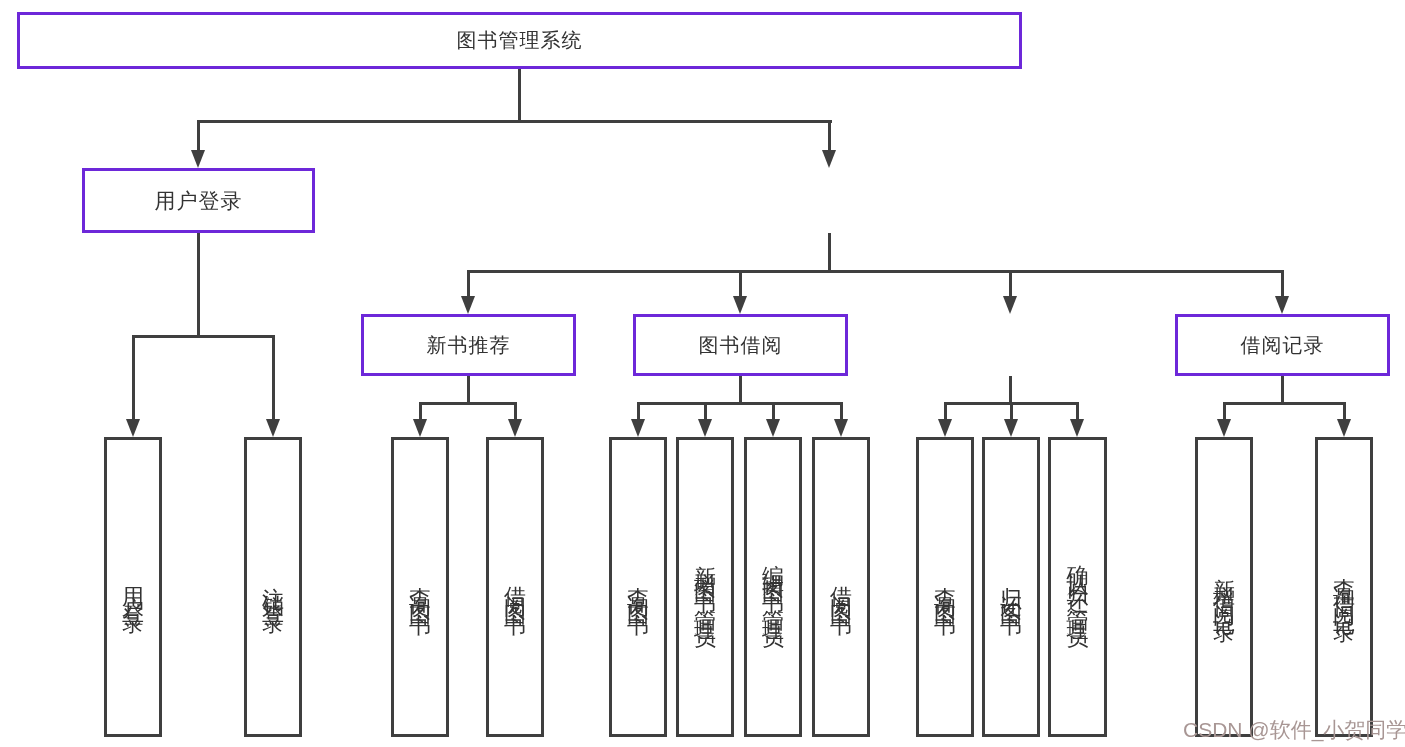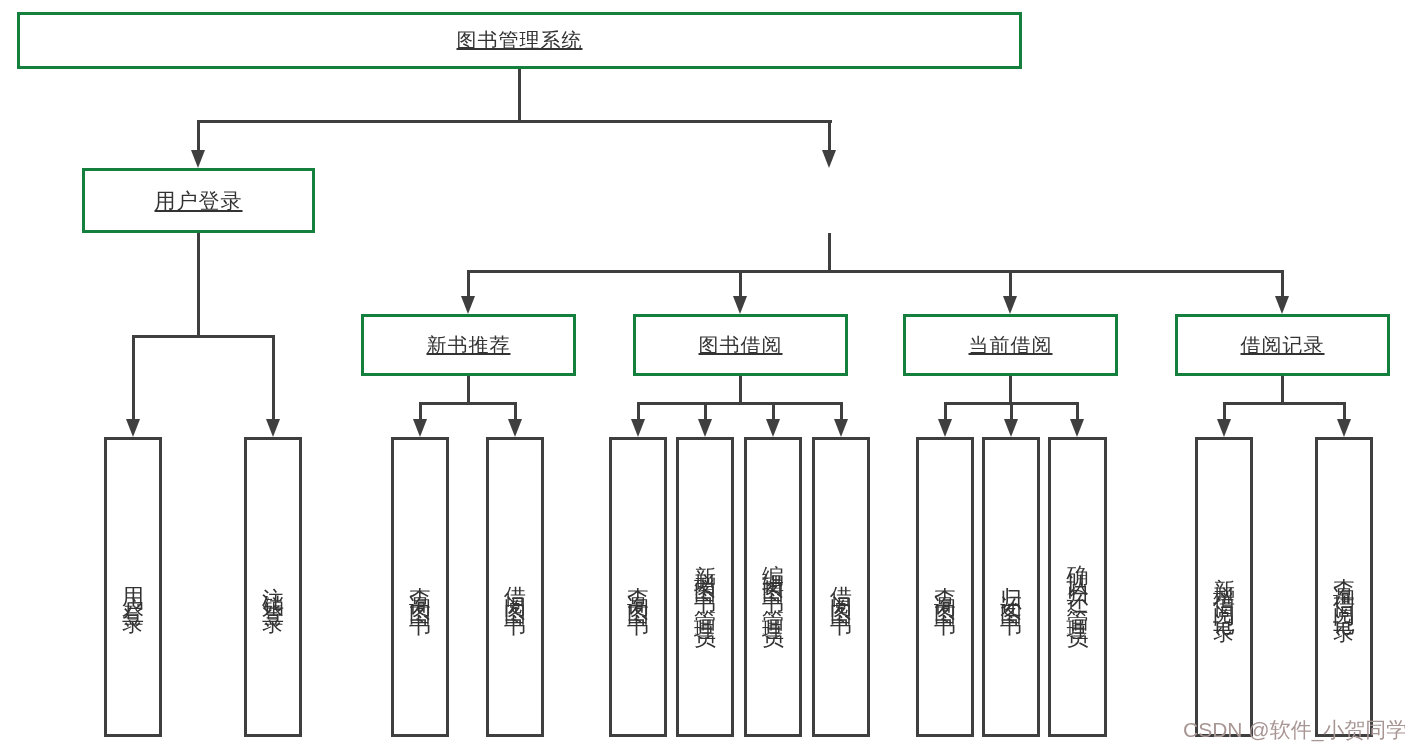--- a/index.html
+++ b/index.html
@@ -7,25 +7,24 @@
     position:relative;
     width:1405px;height:747px;
     background:#ffffff;
     font-family:"Liberation Sans", sans-serif;
     overflow:hidden;
   }
   
   .box{
     position:absolute;
     box-sizing:border-box;
-    border:3px solid #15803d;
+    border:3px solid #6d28d9;
     background:#ffffff;
     display:flex;align-items:center;justify-content:center;
     color:#333333;
-    text-decoration:underline;
   }
   .box.lvl1 span{font-size:20px;letter-spacing:1px;}
   .box.lvl2 span{font-size:21px;letter-spacing:1px;}
   .box.lvl3 span{font-size:20px;letter-spacing:1px;}
   .vbox{
     position:absolute;
     box-sizing:border-box;
     border:3px solid #3f3f3f;
     background:#ffffff;
     display:flex;align-items:center;justify-content:center;
@@ -127,23 +126,20 @@
   <div class="box lvl2" style="left:82px;top:168px;width:233px;height:65px">
     <span>用户登录</span>
   </div>
 
   <div class="box lvl3" style="left:361px;top:314px;width:215px;height:62px">
     <span>新书推荐</span>
   </div>
   <div class="box lvl3" style="left:633px;top:314px;width:215px;height:62px">
     <span>图书借阅</span>
   </div>
-  <div class="box lvl3" style="left:903px;top:314px;width:215px;height:62px">
-    <span>当前借阅</span>
-  </div>
   <div class="box lvl3" style="left:1175px;top:314px;width:215px;height:62px">
     <span>借阅记录</span>
   </div>
 
   <div class="vbox" style="left:104px;top:437px;width:58px;height:300px">
     <span class="vtext">用户登录</span>
   </div>
   <div class="vbox" style="left:244px;top:437px;width:58px;height:300px">
     <span class="vtext">注销登录</span>
   </div>

